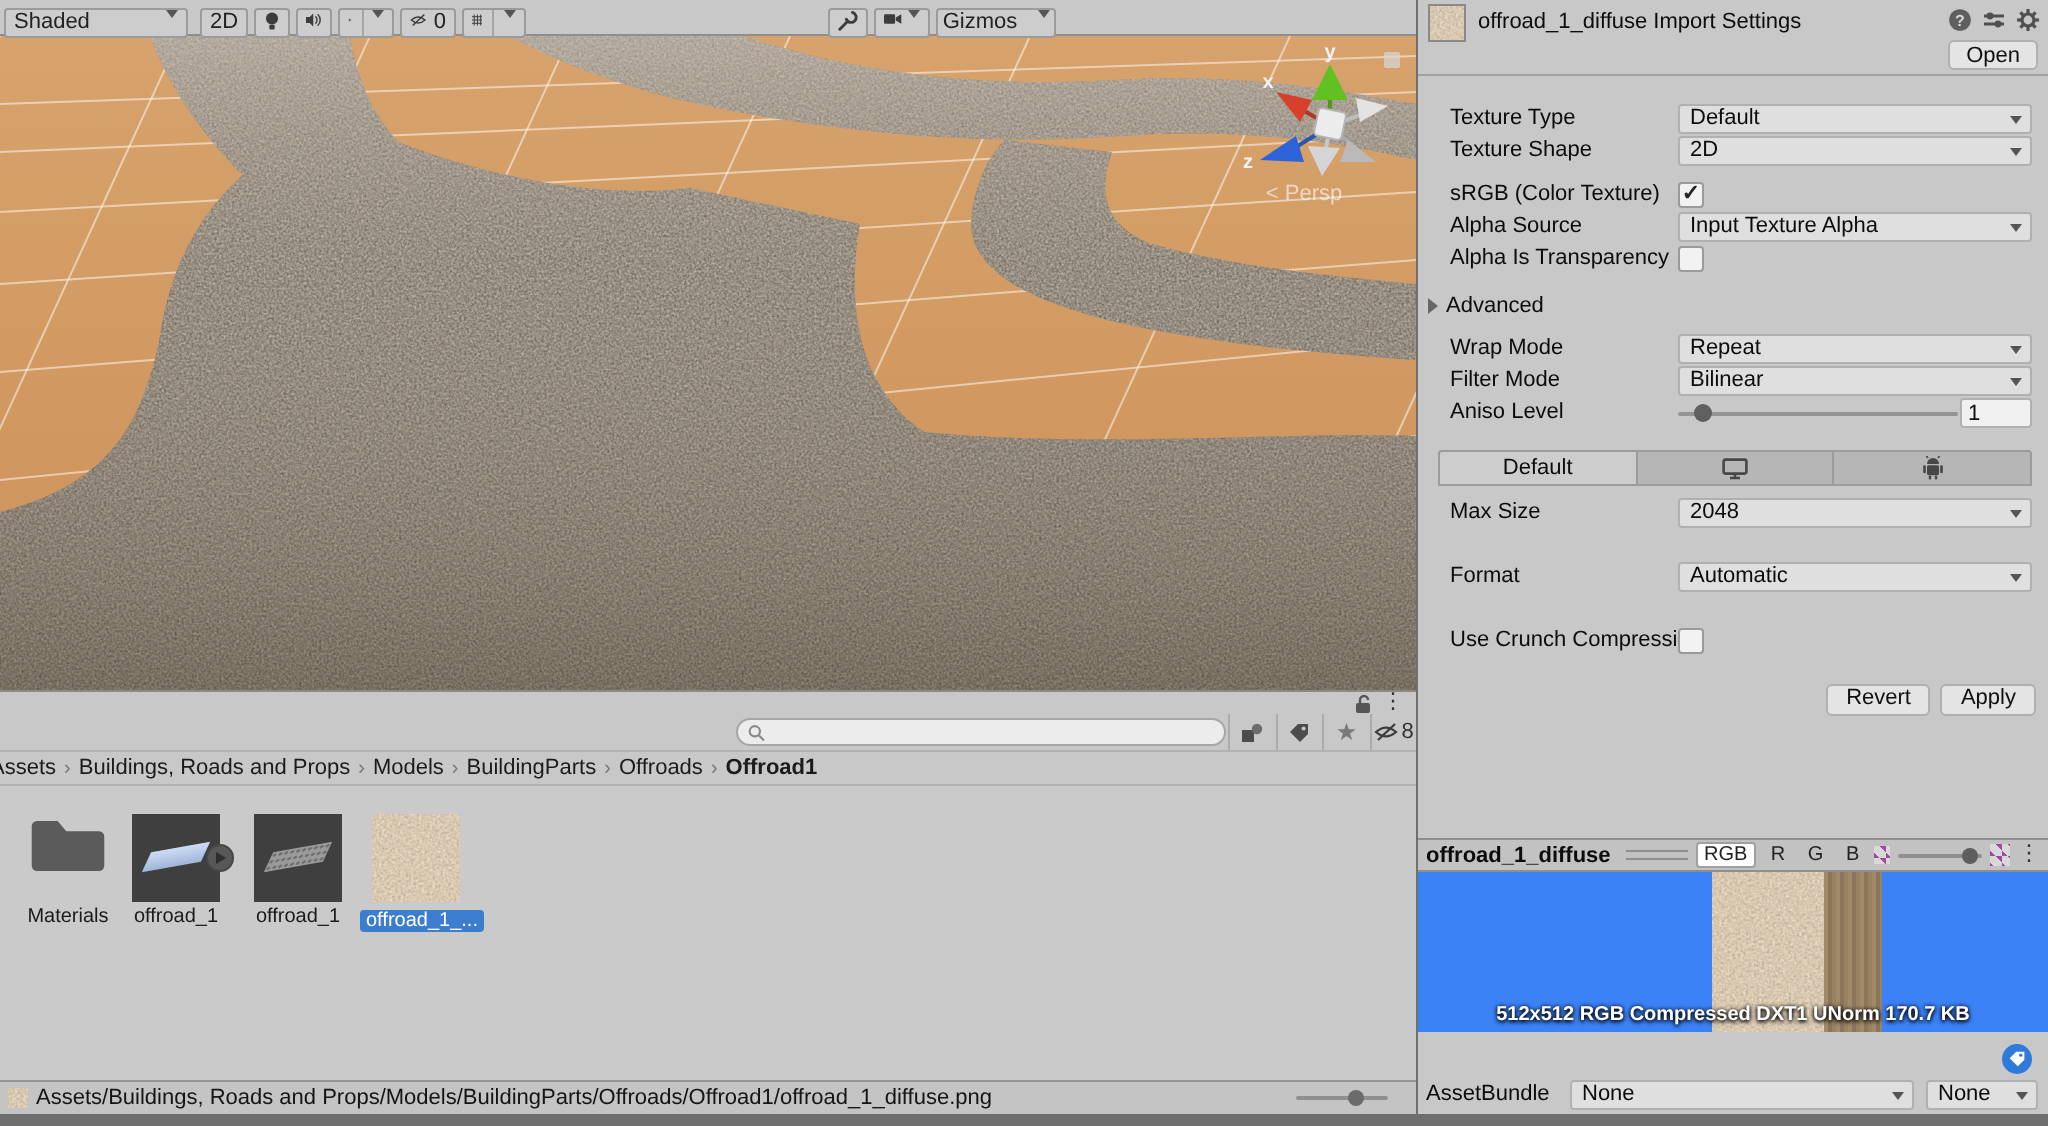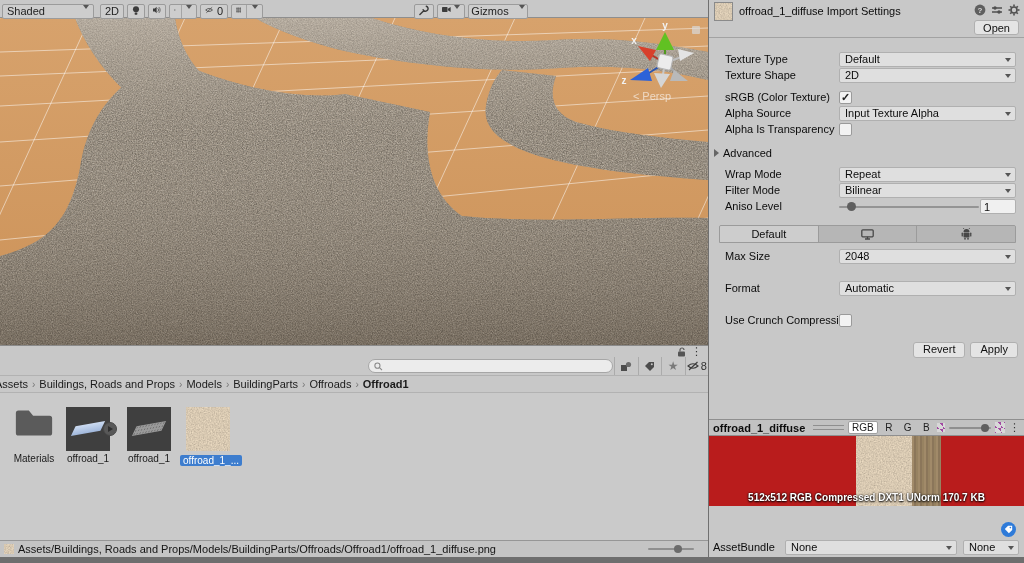--- a/index.html
+++ b/index.html
@@ -121,21 +121,21 @@
     background:repeating-linear-gradient(180deg,#8f8f8f 0 1px,transparent 1px 4px); }
   .chan-btn { height:13px; min-width:14px; padding:0 4px; display:flex; align-items:center; justify-content:center;
     font-size:10px; color:#222; border-radius:2px; }
   .chan-btn.active { background:#ffffff; border:1px solid #a0a0a0; }
   .checker { width:9px; height:9px; background:
     linear-gradient(45deg,#a24aa2 25%,transparent 25%,transparent 75%,#a24aa2 75%),
     linear-gradient(45deg,#4a5aa2 25%,#d8d8d8 25%,#d8d8d8 75%,#4a5aa2 75%); background-size:6px 6px; }
   .pv-slider { position:relative; width:46px; height:2px; background:#8f8f8f; border-radius:1px; }
   .pv-slider .knob { position:absolute; right:2px; top:-3px; width:8px; height:8px; border-radius:50%; background:#5f5f5f; }
 
-  #preview-area { position:absolute; left:0; top:436px; width:100%; height:70px; background:#b91c1c; overflow:hidden; }
+  #preview-area { position:absolute; left:0; top:436px; width:100%; height:80px; background:#3b82f6; overflow:hidden; }
   #preview-tex { position:absolute; left:147px; top:0; width:85px; height:81px; display:flex; }
   #preview-tex .striped { width:29px; height:81px;
     background:repeating-linear-gradient(90deg,#a18a69 0 2px,#8b765a 2px 4px,#978261 4px 6px); }
   #preview-info { position:absolute; left:0; right:0; bottom:3px; text-align:center; color:#fff;
     font-size:10px; font-weight:bold; text-shadow:0 1px 2px #000, 0 0 2px #000; }
 
   #tag-icon { position:absolute; right:8px; top:522px; width:15px; height:15px; border-radius:50%;
     background:#2f7bd9; display:flex; align-items:center; justify-content:center; }
   #assetbundle-row { position:absolute; left:0; top:540px; width:100%; height:17px; }
   #assetbundle-row .ilabel { left:4px; }

